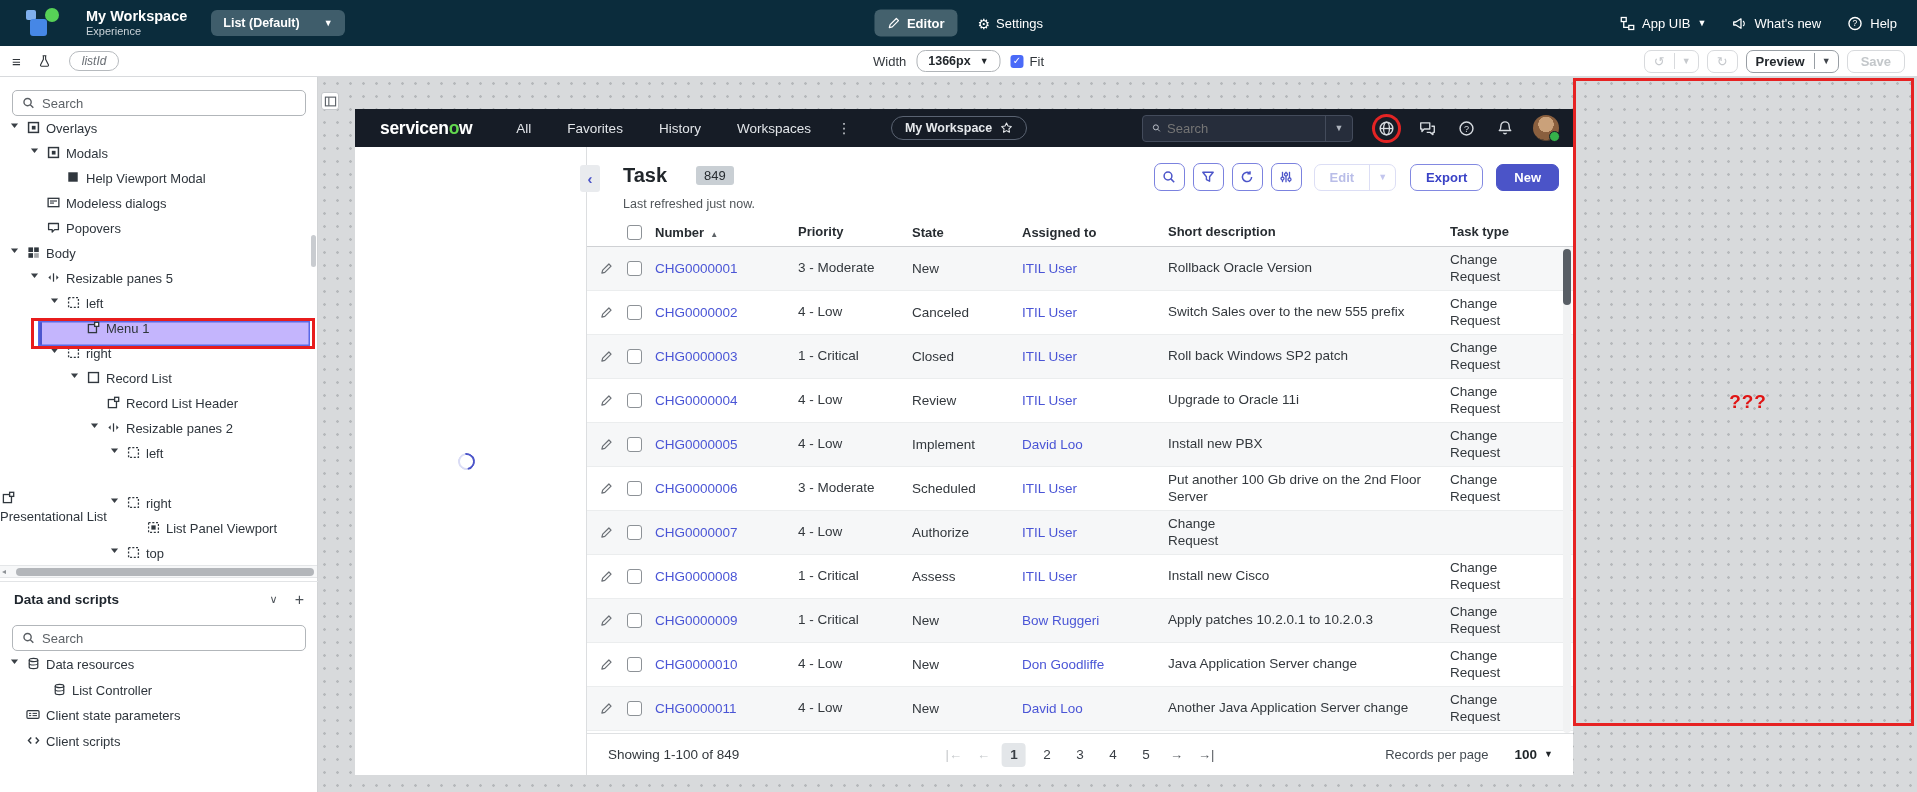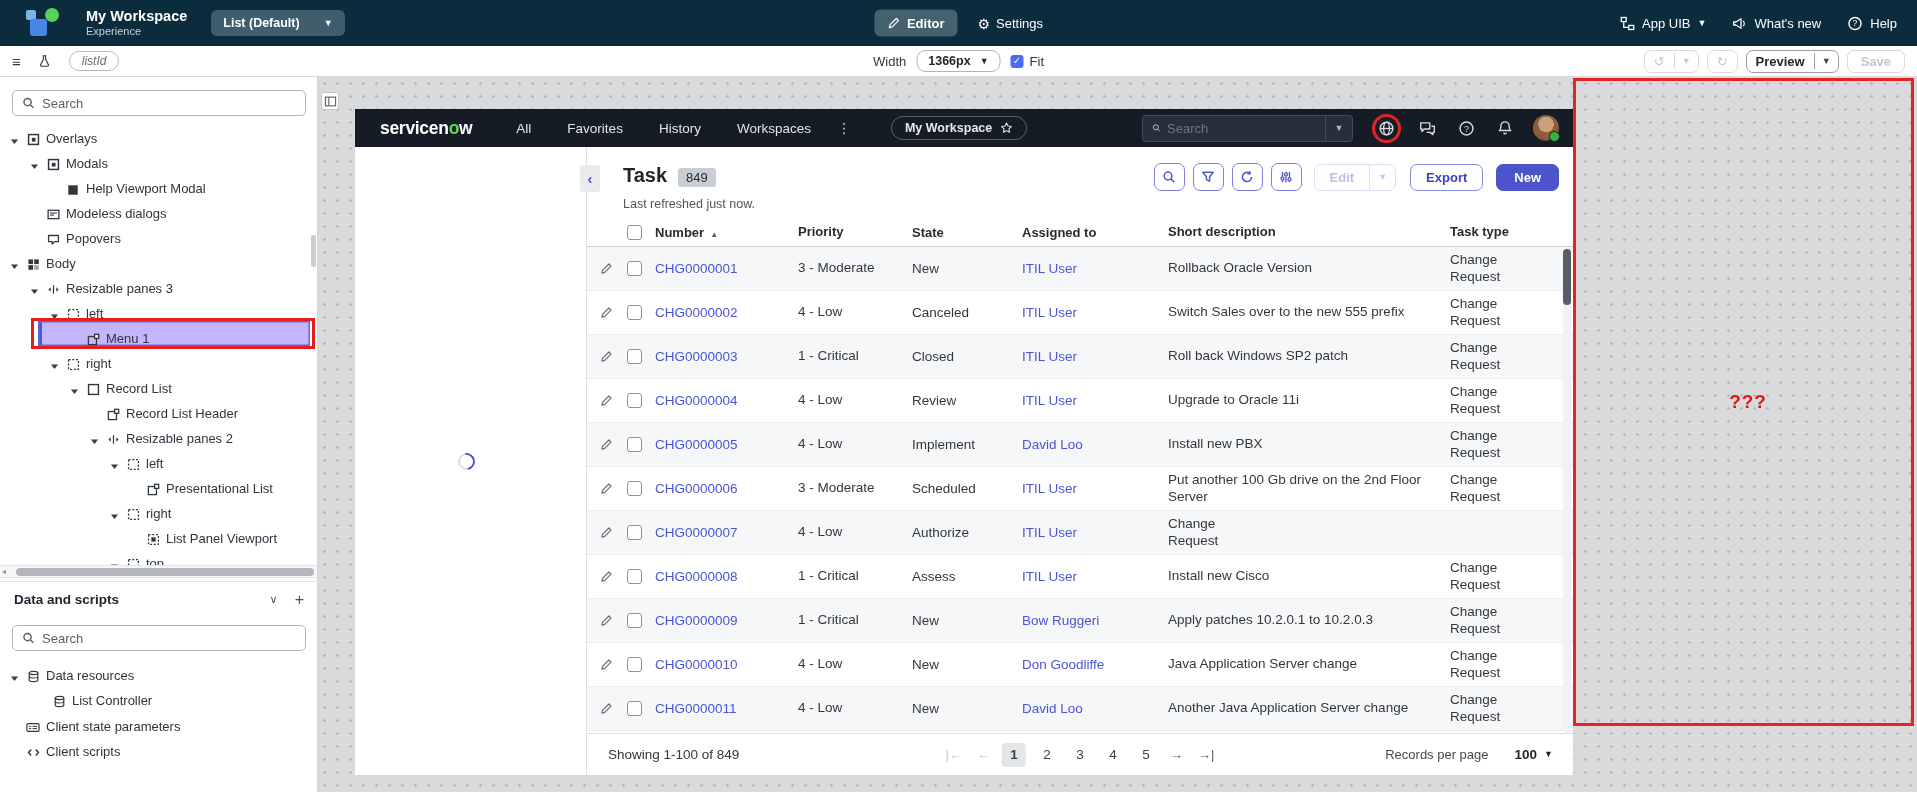--- a/index.html
+++ b/index.html
@@ -39,21 +39,21 @@
 .preview-btn{border-color:#989ea4;font-weight:bold;color:#23282d}
 .preview-btn .seg+.seg{border-left:1px solid #989ea4;color:#41464c}
 .save-btn{color:#c3c7ca;font-weight:bold;padding:3px 13px;border-radius:7px}
 
 .left-panel{position:absolute;left:0;top:77px;width:318px;height:715px;background:#fff;border-right:1px solid #d2d4d6;z-index:10}
 .search-box{position:absolute;left:12px;width:294px;height:26px;border:1px solid #b2b6ba;border-radius:5px;display:flex;align-items:center;gap:7px;padding:0 9px;color:#585d62;background:#fff}
 .search-box input{border:0;outline:0;flex:1;font-size:13px;font-family:inherit;color:#30353a;background:transparent;min-width:0}
 .search-box input::placeholder{color:#5d6267}
 .ts1{top:13px}
 .tree{position:absolute;left:0;top:44px;width:318px;height:446px;overflow:hidden}
-.tree-row{display:flex;align-items:flex-end;gap:5px;font-size:13px;color:#2e353c;cursor:default;height:25px}
+.tree-row{display:flex;align-items:flex-start;gap:5px;font-size:13px;color:#2e353c;cursor:default;height:25px}
 .data-tree .tree-row{height:25.5px}
 .arrow{width:12px;color:#3a4046;display:flex;justify-content:center;flex:0 0 auto}
 .arrow svg{display:block}
 .spacer{visibility:hidden}
 .ticon{width:16px;display:flex;justify-content:center;color:#30373e;flex:0 0 auto}
 .tlabel{white-space:nowrap}
 .tree-row.selected{background:#c4b5fd;box-shadow:inset 0 0 0 1.5px #5868e6,inset 4px 0 0 #4c55cd;width:272px}
 .menu1-annotation{position:absolute;left:31px;top:241px;width:284px;height:31px;border:3px solid #e81c1c;z-index:6;pointer-events:none}
 .tree-vthumb{position:absolute;right:1px;top:158px;width:5px;height:32px;background:#c9ccd0;border-radius:3px}
 .tree-hscroll{position:absolute;left:0;top:488px;width:317px;height:13px;background:#f6f7f8;border-top:1px solid #e4e6e8;border-bottom:1px solid #e4e6e8}
@@ -82,21 +82,21 @@
 .nav-icons{display:flex;align-items:center;gap:19px;margin-left:22px;color:#d7dbe0}
 .nav-ic{width:20px;height:20px;display:flex;align-items:center;justify-content:center}
 .ringed{box-shadow:0 0 0 3px #e32424;border-radius:50%;width:23px;height:23px}
 .avatar{width:26px;height:26px;border-radius:50%;background:radial-gradient(circle at 50% 36%,#caa17a 0 36%,#8a5f3e 37% 72%,#5b4430 73%);margin-left:18px;position:relative;flex:0 0 auto}
 .avatar::after{content:"";position:absolute;right:-1px;bottom:-1px;width:9px;height:9px;background:#35b24a;border:1.5px solid #161c26;border-radius:50%}
 
 .page-left{position:absolute;left:37px;top:70px;width:232px;height:628px;background:#fff;border-right:1px solid #dcdee0}
 .spinner{position:absolute;left:103px;top:306px;width:17px;height:17px;border:2.5px solid #dadcf5;border-top-color:#4c55c9;border-right-color:#4c55c9;border-radius:50%;transform:rotate(35deg)}
 .collapse-btn{position:absolute;left:262px;top:88px;width:20px;height:27px;background:#e9ebee;border-radius:3px;color:#4c55c9;display:flex;align-items:center;justify-content:center;font-size:15px;z-index:3;font-weight:bold}
 .page-list{position:absolute;left:269px;top:70px;width:986px;height:628px;background:#fff}
-.list-title-row{position:absolute;left:36px;top:17px;display:flex;align-items:flex-end;gap:11px}
+.list-title-row{position:absolute;left:36px;top:17px;display:flex;align-items:center;gap:29px}
 .list-title{font-size:20px;font-weight:bold;color:#21262b}
 .count-badge{background:#c9cfd4;border-radius:3px;padding:2px 8px;font-size:13px;color:#272c31}
 .refreshed{position:absolute;left:36px;top:50px;font-size:12.5px;color:#505559}
 .list-actions{position:absolute;right:14px;top:16px;display:flex;align-items:center;gap:8px}
 .icon-btn{width:31px;height:28px;border:1px solid #7b82df;border-radius:7px;display:flex;align-items:center;justify-content:center;color:#4c55c9;background:#fff}
 .split-btn{display:flex;border:1px solid #dcdef5;border-radius:7px;overflow:hidden;margin-left:4px}
 .split-btn .main{padding:5px 15px;font-size:13px;font-weight:bold;color:#b9bde8}
 .split-btn .car{border-left:1px solid #dcdef5;width:26px;display:flex;align-items:center;justify-content:center;color:#c3c6ee;font-size:9px}
 .export-btn{border:1px solid #8289e1;border-radius:7px;padding:5px 15px;font-size:13px;font-weight:bold;color:#3a42c6;margin-left:6px;background:#fff}
 .new-btn{background:#4b54c8;border:1px solid #4b54c8;border-radius:7px;padding:5px 17px;font-size:13px;font-weight:bold;color:#fff;margin-left:5px}
@@ -324,21 +324,21 @@
             <path d="M1 2.8h8L5 7.8z" fill="currentColor"></path>
           </svg>
         </span>
         <span class="ticon">
           <svg width="13" height="13" viewBox="0 0 14 14">
             <line x1="7" y1="2.5" x2="7" y2="11.5" stroke="currentColor" stroke-width="1.3"></line>
             <path d="M4 4.5 1.5 7 4 9.5z" fill="currentColor"></path>
             <path d="M10 4.5 12.5 7 10 9.5z" fill="currentColor"></path>
           </svg>
         </span>
-        <span class="tlabel">Resizable panes 3</span>
+        <span class="tlabel">Resizable panes 5</span>
       </div>
       <div class="tree-row" style="padding-left: 48px;">
         <span class="arrow">
           <svg width="9" height="9" viewBox="0 0 10 10">
             <path d="M1 2.8h8L5 7.8z" fill="currentColor"></path>
           </svg>
         </span>
         <span class="ticon">
           <svg width="13" height="13" viewBox="0 0 14 14">
             <rect x="1.7" y="1.7" width="10.6" height="10.6" fill="none" stroke="currentColor" stroke-width="1.4" stroke-dasharray="2.2 1.8"></rect>
@@ -413,21 +413,21 @@
             <path d="M1 2.8h8L5 7.8z" fill="currentColor"></path>
           </svg>
         </span>
         <span class="ticon">
           <svg width="13" height="13" viewBox="0 0 14 14">
             <rect x="1.7" y="1.7" width="10.6" height="10.6" fill="none" stroke="currentColor" stroke-width="1.4" stroke-dasharray="2.2 1.8"></rect>
           </svg>
         </span>
         <span class="tlabel">left</span>
       </div>
-      <div class="tree-row" style="padding-left: 128px;">
+      <div class="tree-row" style=" flex-direction: column;">
         <span class="arrow spacer">▾</span>
         <span class="ticon">
           <svg width="13" height="13" viewBox="0 0 14 14">
             <rect x="1.5" y="3.8" width="8.7" height="8.7" fill="none" stroke="currentColor" stroke-width="1.4"></rect>
             <rect x="8.2" y="1.4" width="4.4" height="4.4" fill="#fff" stroke="currentColor" stroke-width="1.4"></rect>
           </svg>
         </span>
         <span class="tlabel">Presentational List</span>
       </div>
       <div class="tree-row" style="padding-left: 108px;">

